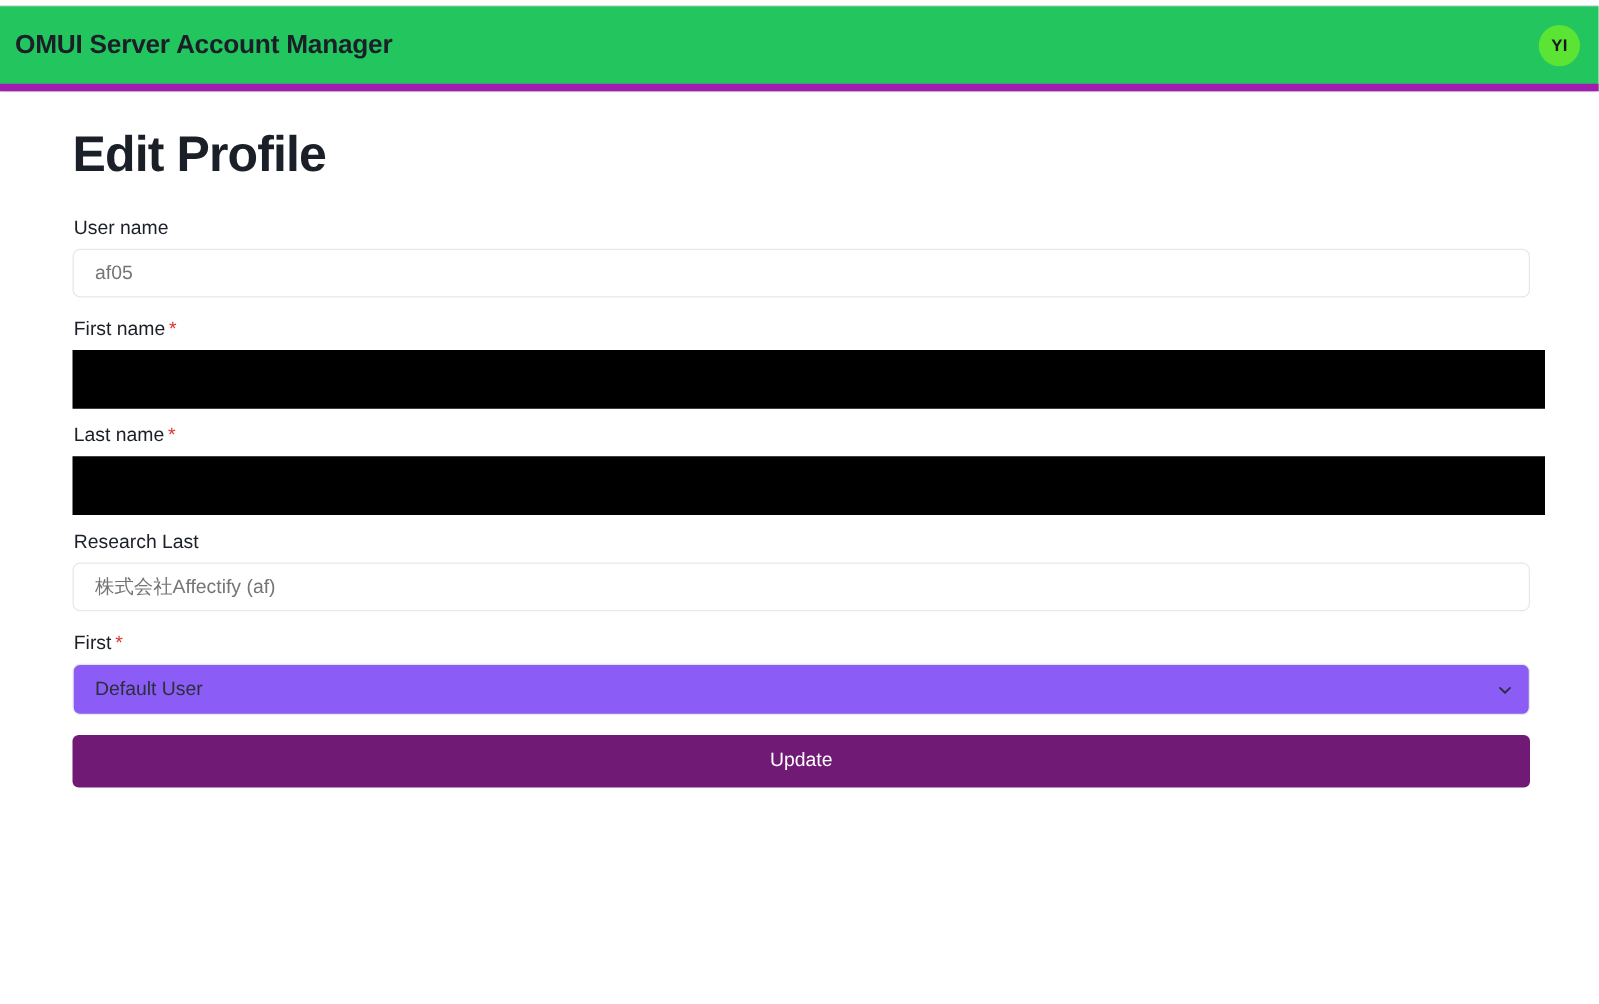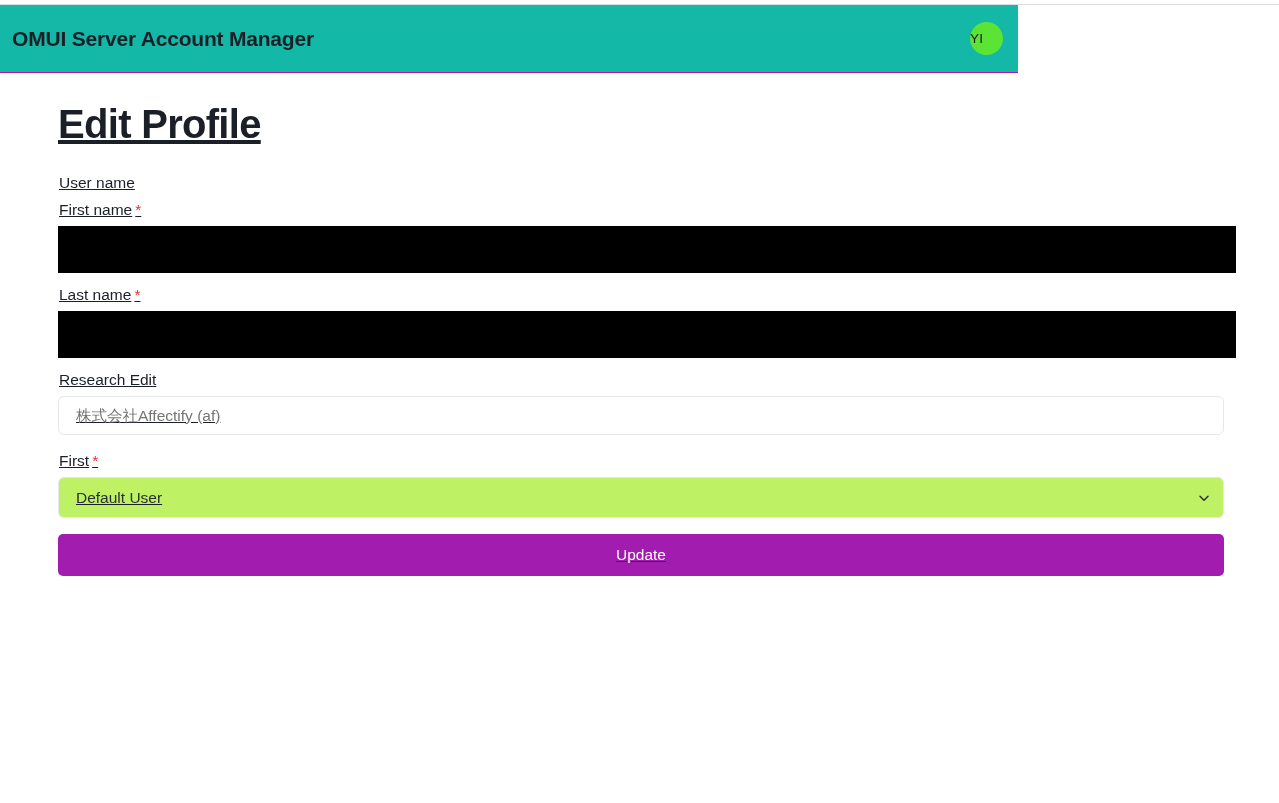--- a/index.html
+++ b/index.html
@@ -21,24 +21,24 @@
     left: 0;
     width: 1279px;
     height: 1px;
     background: #dcdee2;
   }
   
   .appbar {
     position: absolute;
     top: 5px;
     left: 0;
-    width: 1018px;
+    width: 1279px;
     height: 68px;
-    background: #14b8a6;
-    border-bottom: 1px solid #a21caf;
+    background: #22c55e;
+    border-bottom: 6px solid #a21caf;
     box-shadow: 0 2px 3px -2px rgba(0,0,0,0.10);
     display: flex;
     align-items: center;
     justify-content: space-between;
     box-sizing: border-box;
   }
   .app-title {
     margin-left: 12px;
     font-size: 21px;
     font-weight: bold;
@@ -47,34 +47,34 @@
     white-space: nowrap;
   }
   .avatar {
     margin-right: 15px;
     width: 33px;
     height: 33px;
     border-radius: 50%;
     background: #5ce434;
     color: #14181f;
     font-size: 13.5px;
-    font-weight: 400;
-    display: flex;
-    align-items: center;
+    font-weight: 700;
+    display: flex;
+    align-items: center;
+    justify-content: center;
     letter-spacing: 0.2px;
     cursor: pointer;
     user-select: none;
   }
   
   .page {
     position: absolute;
     top: 74px;
     left: 0;
     width: 1279px;
-    text-decoration: underline;
   }
   .page-title {
     margin: 0;
     padding: 27px 0 0 58px;
     font-size: 40px;
     line-height: 1.15;
     font-weight: bold;
     letter-spacing: -0.7px;
     color: #1b1f27;
   }
@@ -129,21 +129,21 @@
     position: relative;
     width: 1166px;
     margin-bottom: 16px;
   }
   .select-box {
     width: 1166px;
     height: 41px;
     box-sizing: border-box;
     border: 1px solid #e4e7ec;
     border-radius: 6px;
-    background: #bef264;
+    background: #8b5cf6;
     font-size: 15.5px;
     color: #2a2f38;
     padding: 0 36px 0 17px;
     display: flex;
     align-items: center;
     cursor: pointer;
     text-align: center;
   }
   .chevron {
     position: absolute;
@@ -152,21 +152,21 @@
     transform: translateY(-50%);
     width: 12px;
     height: 12px;
     pointer-events: none;
     display: block;
   }
   .submit-btn {
     display: block;
     width: 1166px;
     height: 42px;
-    background: #a21caf;
+    background: #701a75;
     border: none;
     border-radius: 5px;
     color: #ffffff;
     font-family: "Liberation Sans", sans-serif;
     font-size: 15.5px;
     cursor: pointer;
     margin-top: 4px;
   }
 </style>
 </head>
@@ -183,40 +183,41 @@
 
 <div class="page">
   <h1 class="page-title">Edit Profile</h1>
 
   <form class="form">
 
     <div class="field">
       <label class="field-label">
         <span>User name</span>
       </label>
+      <input class="control" type="text" placeholder="af05" style="">
     </div>
 
     <div class="field">
       <label class="field-label">
         <span>First name</span><span class="req">*</span>
       </label>
       <div class="redacted"></div>
     </div>
 
     <div class="field">
       <label class="field-label">
         <span>Last name</span><span class="req">*</span>
       </label>
       <div class="redacted"></div>
     </div>
 
 
     <div class="field">
       <label class="field-label">
-        <span>Research Edit</span>
+        <span>Research Last</span>
       </label>
       <input class="control" type="text" placeholder="株式会社Affectify (af)" style="">
     </div>
 
 
     <div class="field">
       <label class="field-label">
         <span>First</span><span class="req">*</span>
       </label>
       <div class="select-wrap">

